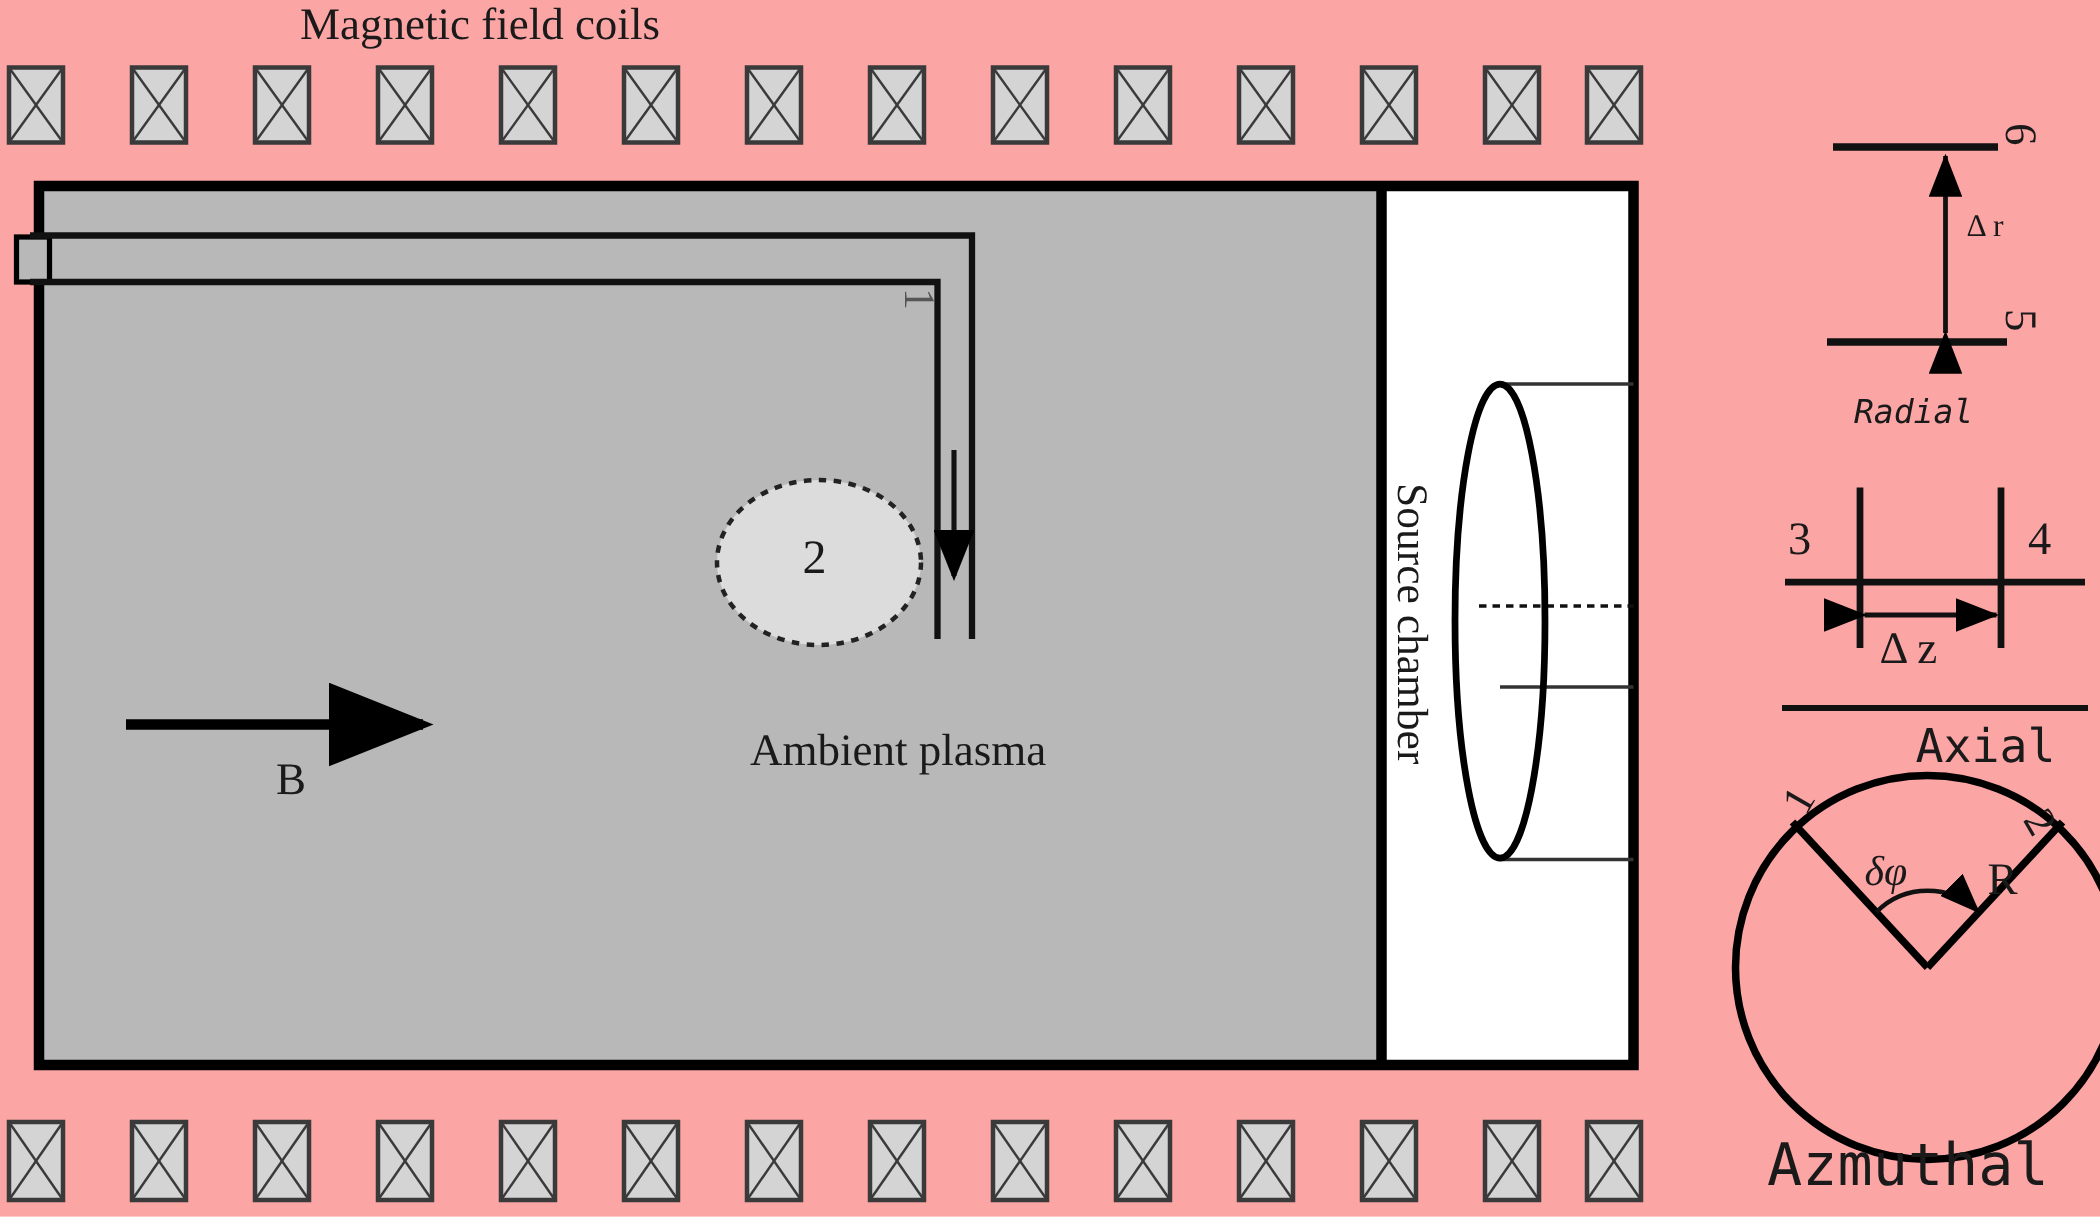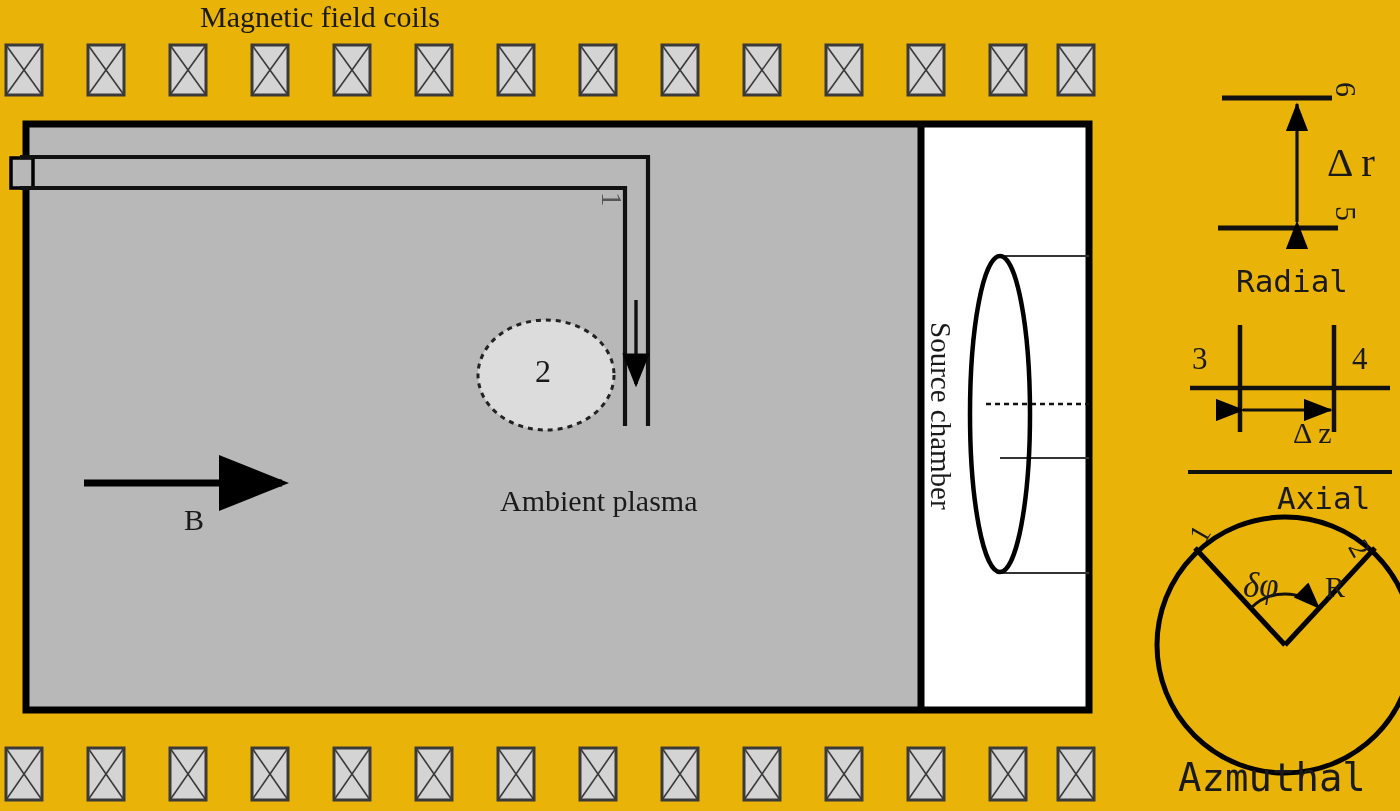--- a/index.html
+++ b/index.html
@@ -1,18 +1,18 @@
 <!DOCTYPE html>
 <html><head>
 <meta charset="utf-8">
 <style>
   html,body{margin:0;padding:0;background:#fff;}
   body{width:1400px;height:811px;overflow:hidden;
        font-family:"Liberation Serif","DejaVu Serif",serif;}
-  #stage{position:relative;width:1400px;height:811px;background:#eab308;}
+  #stage{position:relative;width:1400px;height:811px;background:#fca5a5;}
   #stage svg{position:absolute;left:0;top:0;}
   .lbl{position:absolute;color:#1a1a1a;white-space:nowrap;}
   .serif{font-family:"Liberation Serif","DejaVu Serif",serif;}
   .mono{font-family:"DejaVu Sans Mono","Liberation Mono",monospace;}
 </style>
 </head>
 <body>
 
 <div id="stage">
 
@@ -244,37 +244,37 @@
 
   <div class="lbl serif" style="left:957px;top:322px;font-size:29px;
               transform:rotate(90deg);transform-origin:left top;">Source chamber</div>
 
   <div class="lbl serif" style="left:1363px;top:82px;font-size:30px;
               transform:rotate(90deg);transform-origin:left top;">6</div>
 
   <div class="lbl serif" style="left:1363px;top:206px;font-size:30px;
               transform:rotate(90deg);transform-origin:left top;">5</div>
 
-  <div class="lbl serif" style="left:1311px;top:138px;font-size:41px;margin-left:16px;">Δ r</div>
-
-  <div class="lbl mono" style="left:1236px;top:263px;font-size:31px;">Radial</div>
+  <div class="lbl serif" style="left:1311px;top:138px;font-size:21px;">Δ r</div>
+
+  <div class="lbl mono" style="left:1236px;top:263px;font-size:22px;font-style:italic;">Radial</div>
 
   <div class="lbl serif" style="left:1192px;top:341px;font-size:31px;">3</div>
 
   <div class="lbl serif" style="left:1352px;top:341px;font-size:31px;">4</div>
 
-  <div class="lbl serif" style="left:1253px;top:416px;font-size:30px;margin-left:40px;">Δ z</div>
+  <div class="lbl serif" style="left:1253px;top:416px;font-size:30px;">Δ z</div>
 
   <div class="lbl mono" style="left:1237px;top:480px;font-size:31px;margin-left:40px;">Axial</div>
 
   <div class="lbl serif" style="left:1182px;top:532px;font-size:29px;
               transform:rotate(-60deg);transform-origin:left top;">1</div>
 
   <div class="lbl serif" style="left:1370px;top:534px;font-size:29px;
               transform:rotate(60deg);transform-origin:left top;">2</div>
 
-  <div class="lbl serif" style="left:1243px;top:566px;font-size:35px;font-style:italic;">δφ</div>
+  <div class="lbl serif" style="left:1243px;top:566px;font-size:28px;font-style:italic;">δφ</div>
 
   <div class="lbl serif" style="left:1325px;top:570px;font-size:30px;">R</div>
 
   <div class="lbl mono" style="left:1178px;top:755px;font-size:39px;">Azmuthal</div>
 
 </div>
 
 </body></html>

